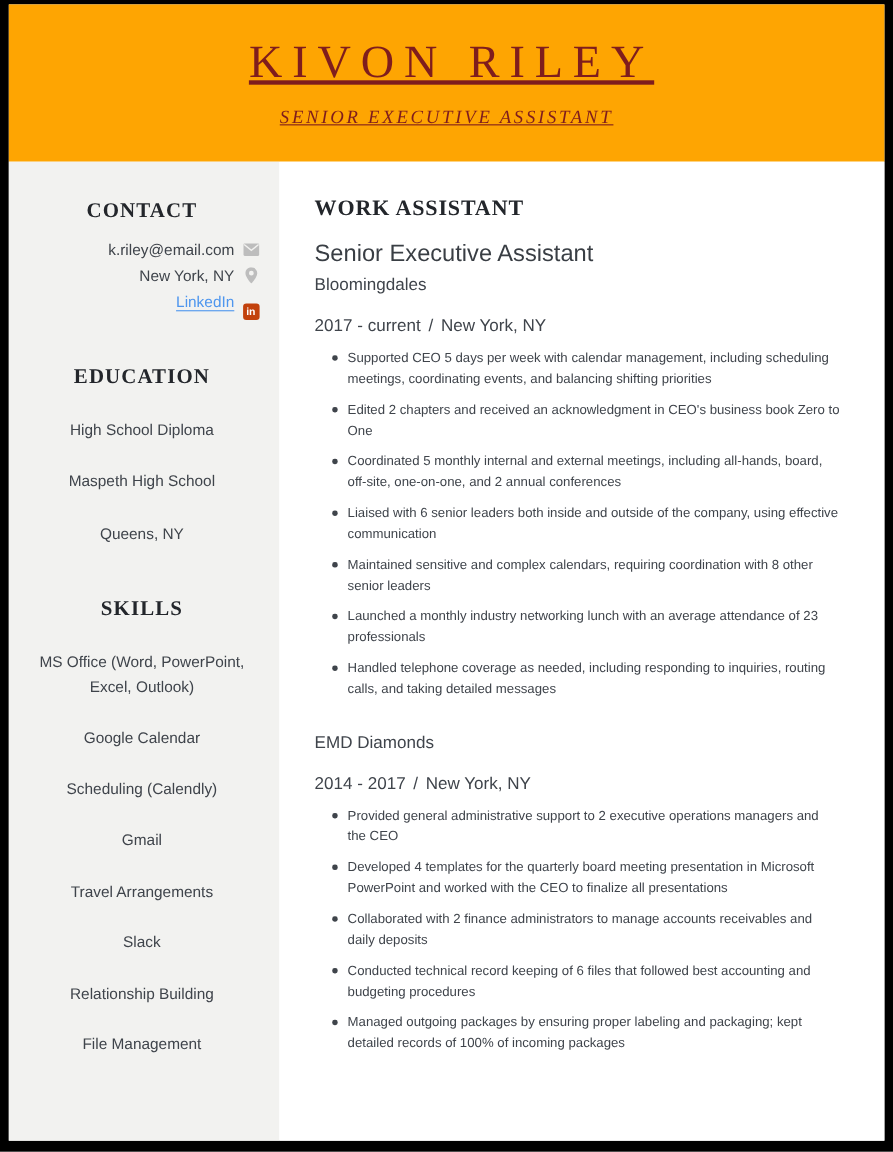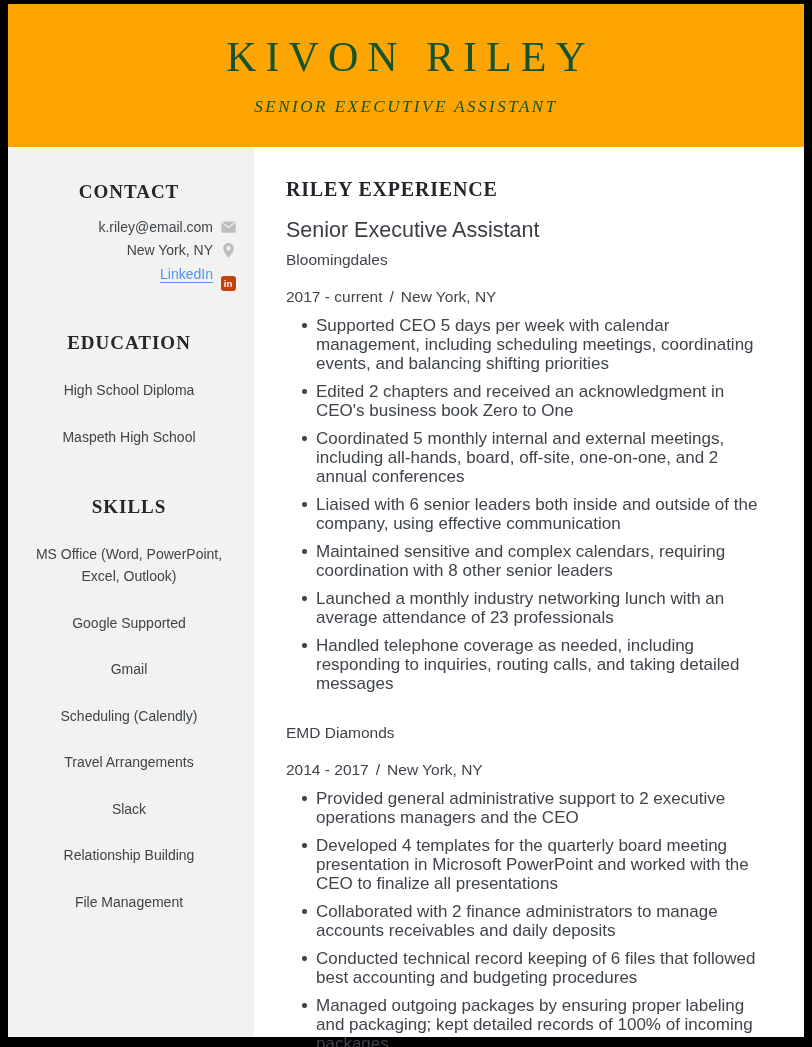--- a/index.html
+++ b/index.html
@@ -19,21 +19,22 @@
     left: 8px; top: 4px; right: 8px; bottom: 10px;
     background: #ffffff;
     display: flex; flex-direction: column;
   }
   
   .hero {
     height: 143px; flex: 0 0 143px;
     background: var(--accent, #FEA502);
     display: flex; flex-direction: column;
     align-items: center; justify-content: center;
-    color: #14532d;
+    color: #7f1d1d;
+    text-decoration: underline;
   }
   .hero-name {
     font-family: "Liberation Serif", "DejaVu Serif", serif;
     font-size: 42px; line-height: 46px;
     letter-spacing: 9px;
     font-weight: 400;
     text-indent: 9px; 
   }
   .hero-title {
     margin-top: 17px;
@@ -113,21 +114,21 @@
   .job-title { font-size: 21.5px; line-height: 28px; color: #393e44; }
   .job-company { font-size: 15.5px; line-height: 21px; margin-top: 5px; }
   .job-dates { font-size: 15.5px; line-height: 21px; margin-top: 16px; }
   .job-dates .sep { margin: 0 7px; }
   .bullets {
     list-style: none;
     margin: 9px 0 0 0; padding: 0 0 0 30px;
   }
   .bullets li {
     position: relative;
-    font-size: 17px; line-height: 19px;
+    font-size: 12px; line-height: 19px;
     margin-bottom: 9px;
     max-width: 452px;
   }
   .bullets li::before {
     content: "";
     position: absolute; left: -14px; top: 7px;
     width: 4.5px; height: 4.5px; border-radius: 50%;
     background: var(--body-text, #3F444B);
   }
 </style>
@@ -173,48 +174,49 @@
               </span>
             </div>
           </div>
         </div>
 
         <div class="side-section">
           <div class="side-heading">EDUCATION</div>
           <div class="side-lines">
             <div>High School Diploma</div>
             <div>Maspeth High School</div>
+            <div>Queens, NY</div>
           </div>
         </div>
 
         <div class="side-section">
           <div class="side-heading">SKILLS</div>
           <div class="skills-list">
   <div>MS Office (Word, PowerPoint, Excel, Outlook)</div>
 
-  <div>Google Supported</div>
+  <div>Google Calendar</div>
+
+  <div>Scheduling (Calendly)</div>
 
   <div>Gmail</div>
-
-  <div>Scheduling (Calendly)</div>
 
   <div>Travel Arrangements</div>
 
   <div>Slack</div>
 
   <div>Relationship Building</div>
 
   <div>File Management</div>
 </div>
         </div>
 
       </div>
 
       <div class="main">
-        <div class="main-heading">RILEY EXPERIENCE</div>
+        <div class="main-heading">WORK ASSISTANT</div>
         <div id="jobs-container">
   <div class="job">
     <div class="job-title">Senior Executive Assistant</div>
     <div class="job-company">Bloomingdales</div>
     <div class="job-dates">
       <span>2017 - current</span><span class="sep">/</span><span>New York, NY</span>
     </div>
     <ul class="bullets">
                 <li>Supported CEO 5 days per week with calendar management, including scheduling meetings, coordinating events, and balancing shifting priorities</li>
                 <li>Edited 2 chapters and received an acknowledgment in CEO's business book Zero to One</li>

